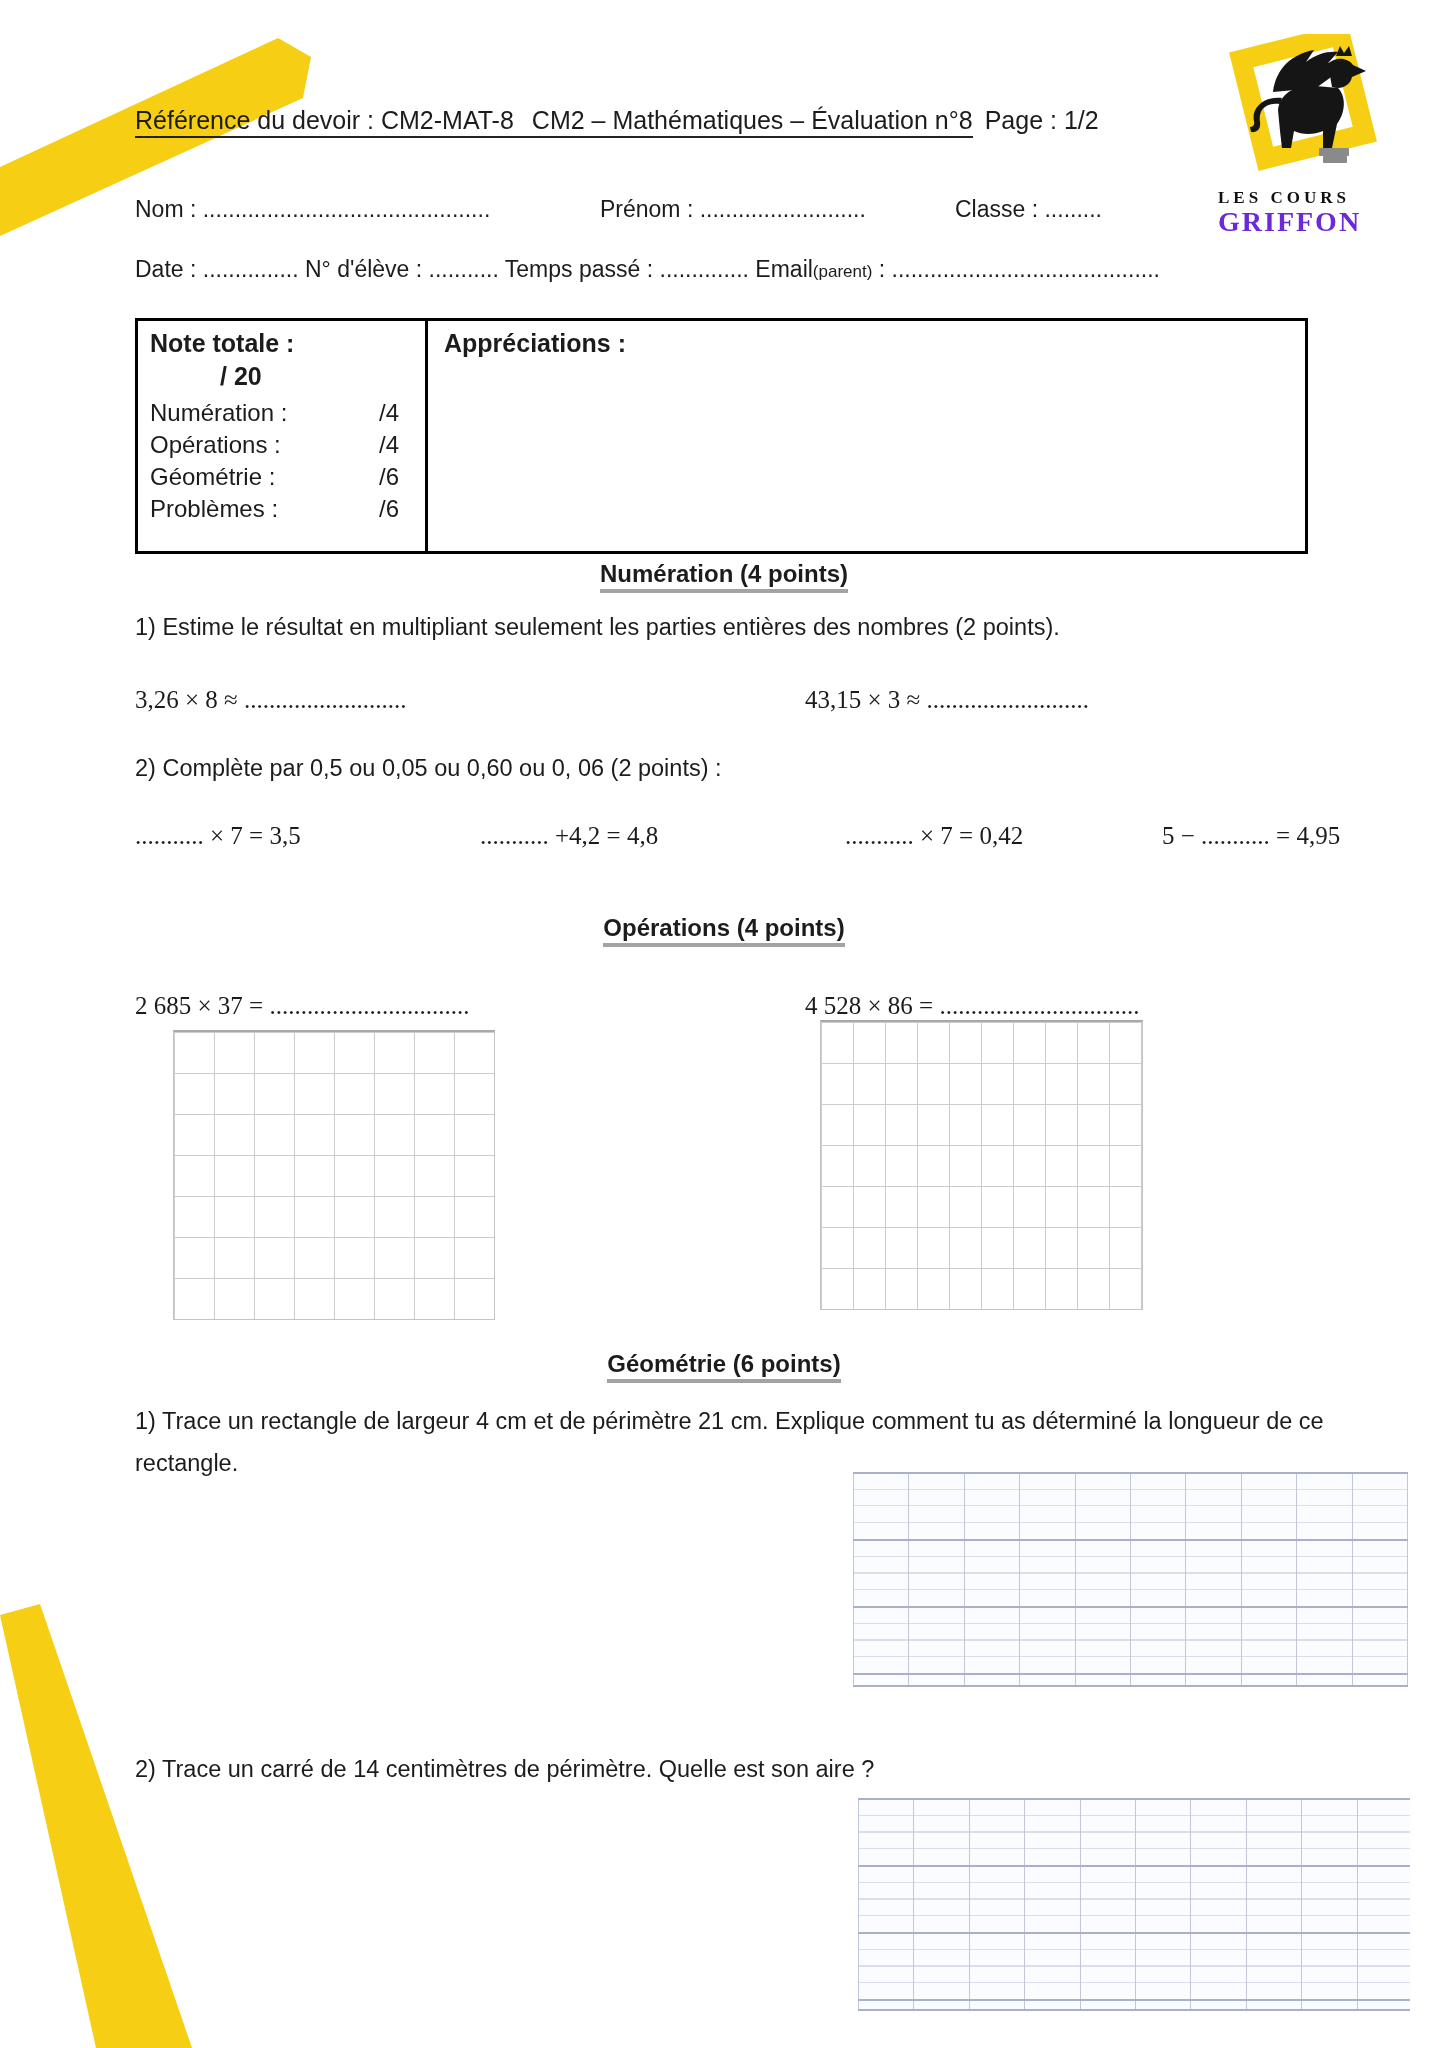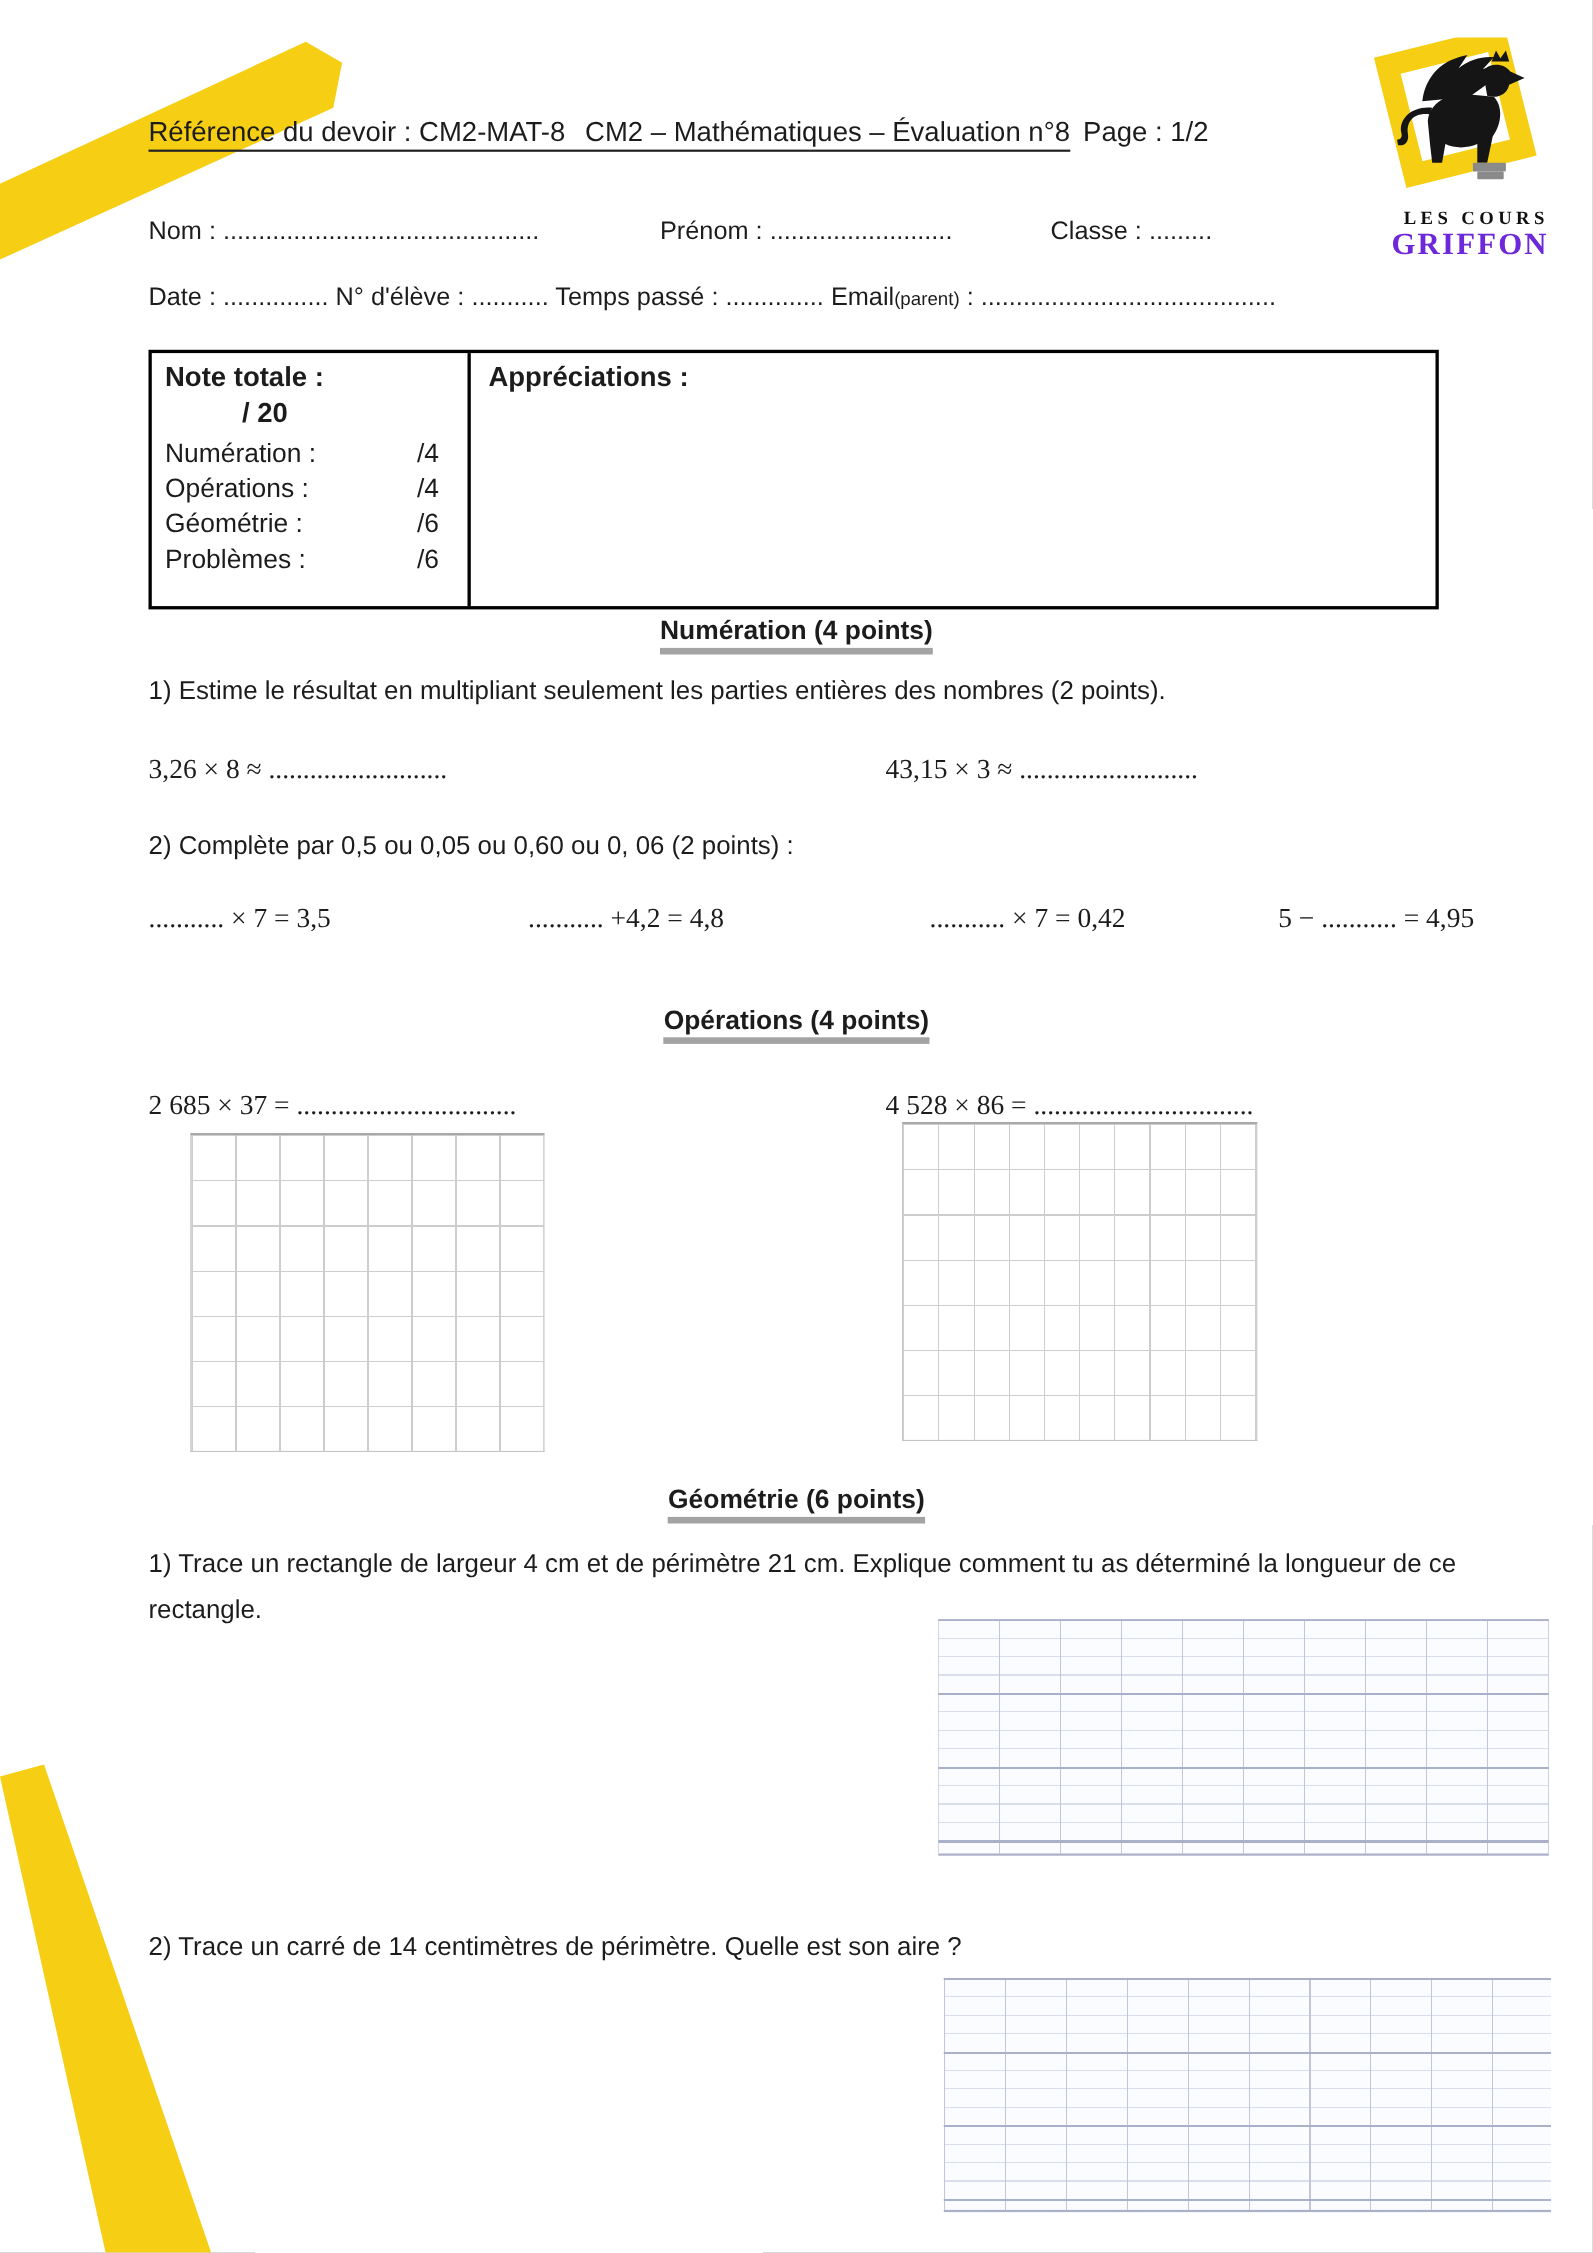--- a/index.html
+++ b/index.html
@@ -19,35 +19,35 @@
   
   .score-table{border:3px solid #000;display:flex;background:#fff;}
   .score-left{width:290px;border-right:3px solid #000;padding:8px 0 8px 12px;box-sizing:border-box;}
   .score-right{flex:1;padding:8px 0 0 16px;}
   .score-title{font-weight:bold;font-size:25px;}
   .score-total{font-weight:bold;font-size:25px;margin:4px 0 6px 70px;}
   .score-row{display:flex;justify-content:space-between;font-size:24px;line-height:32px;padding-right:26px;}
   .apprec{font-weight:bold;font-size:25px;}
   
   .section-title{font-weight:bold;font-size:24px;text-align:center;}
-  .section-title span{border-bottom:6px solid #a3a3a3;padding-bottom:2px;}
+  .section-title span{border-bottom:4px solid #a3a3a3;padding-bottom:2px;}
   .qtext{font-size:23.5px;}
   .eq{font-family:Liberation Serif, serif;font-size:25px;white-space:nowrap;}
   
   .calc-grid{background-color:#fff;border:1px solid #c4c4c4;border-top:2px solid #a9a9a9;
      background-image:repeating-linear-gradient(to right,#cdcdcd 0 1px,transparent 1px var(--cw)),
                       repeating-linear-gradient(to bottom,#cdcdcd 0 1px,transparent 1px 41px);}
   
   .seyes{background-color:#fbfcff;border-bottom:2px solid #abb0c9;
      background-image:
        repeating-linear-gradient(to bottom,#abb0c9 0 2px,transparent 2px 67px),
        repeating-linear-gradient(to right,#c2c6d8 0 1px,transparent 1px 55.4px),
        repeating-linear-gradient(to bottom,#dadeeb 0 1px,transparent 1px 16.75px);}
   
-  .logo{width:190px;text-align:right;}
+  .logo{width:190px;text-align:left;}
   .logo-l1{font-family:"Liberation Serif",serif;font-weight:bold;font-size:17px;letter-spacing:4px;color:#111;}
   .logo-l2{font-family:"Liberation Serif",serif;font-weight:bold;font-size:28px;letter-spacing:2px;color:#6d28d9;margin-top:-2px;}
 </style>
 </head>
 <body>
 
 <div class="page">
 
   <svg class="bands" width="1448" height="2048" viewBox="0 0 1448 2048">
     <polygon points="0,167 278,38 311,57 303,98 0,236" fill="#F6CE13"></polygon>

